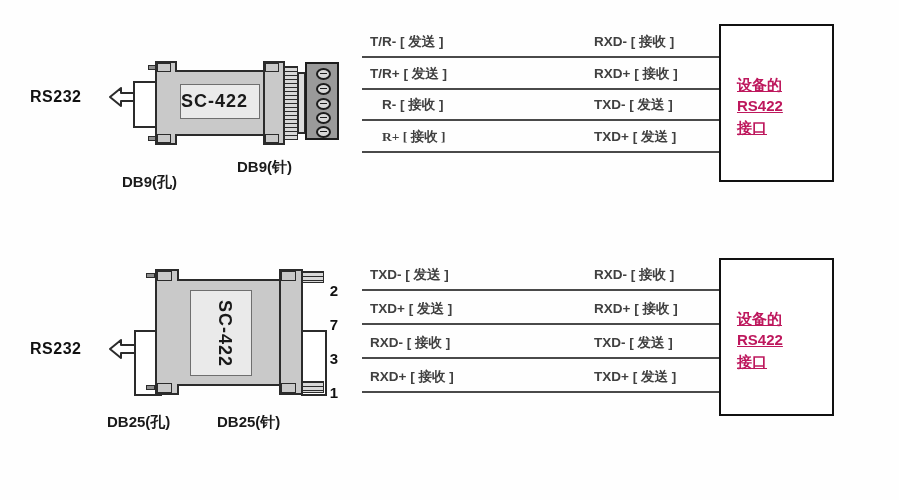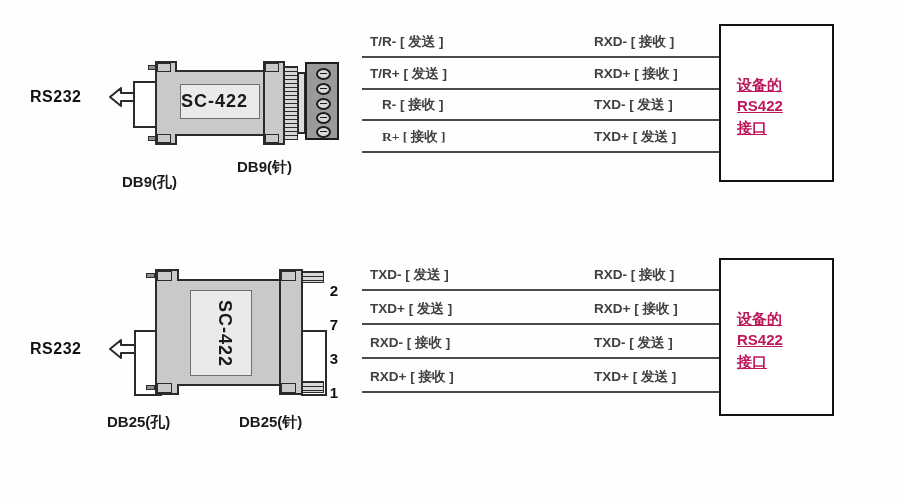--- a/index.html
+++ b/index.html
@@ -247,21 +247,21 @@
     <div class="abs flange" style="left:279px; top:29px; width:24px; height:126px;"></div>
     <div class="abs screw-tab" style="left:281px; top:31px; width:15px; height:10px;"></div>
     <div class="abs screw-tab" style="left:281px; top:143px; width:15px; height:10px;"></div>
 
     <div class="abs hood" style="left:301px; top:90px; width:26px; height:66px;"></div>
 
     <div class="abs ribs" style="left:302px; top:31px; width:22px; height:12px;"></div>
     <div class="abs ribs" style="left:302px; top:141px; width:22px; height:12px;"></div>
 
     <div class="abs conn-caption" style="left:107px; top:173px;">DB25(孔)</div>
-    <div class="abs conn-caption" style="left:239px; top:173px;">DB25(针)</div>
+    <div class="abs conn-caption" style="left:217px; top:173px;">DB25(针)</div>
 
     <div class="abs pin-num" style="left:310px; top:42px; width:28px;">2</div>
     <div class="abs sig-line" style="left:362px; top:49px; width:358px;"></div>
     <div class="abs sig-label" style="left:370px; top:26px;">TXD- [ 发送 ]</div>
     <div class="abs sig-label" style="left:594px; top:26px;">RXD- [ 接收 ]</div>
 
     <div class="abs pin-num" style="left:310px; top:76px; width:28px;">7</div>
     <div class="abs sig-line" style="left:362px; top:83px; width:358px;"></div>
     <div class="abs sig-label" style="left:370px; top:60px;">TXD+ [ 发送 ]</div>
     <div class="abs sig-label" style="left:594px; top:60px;">RXD+ [ 接收 ]</div>

